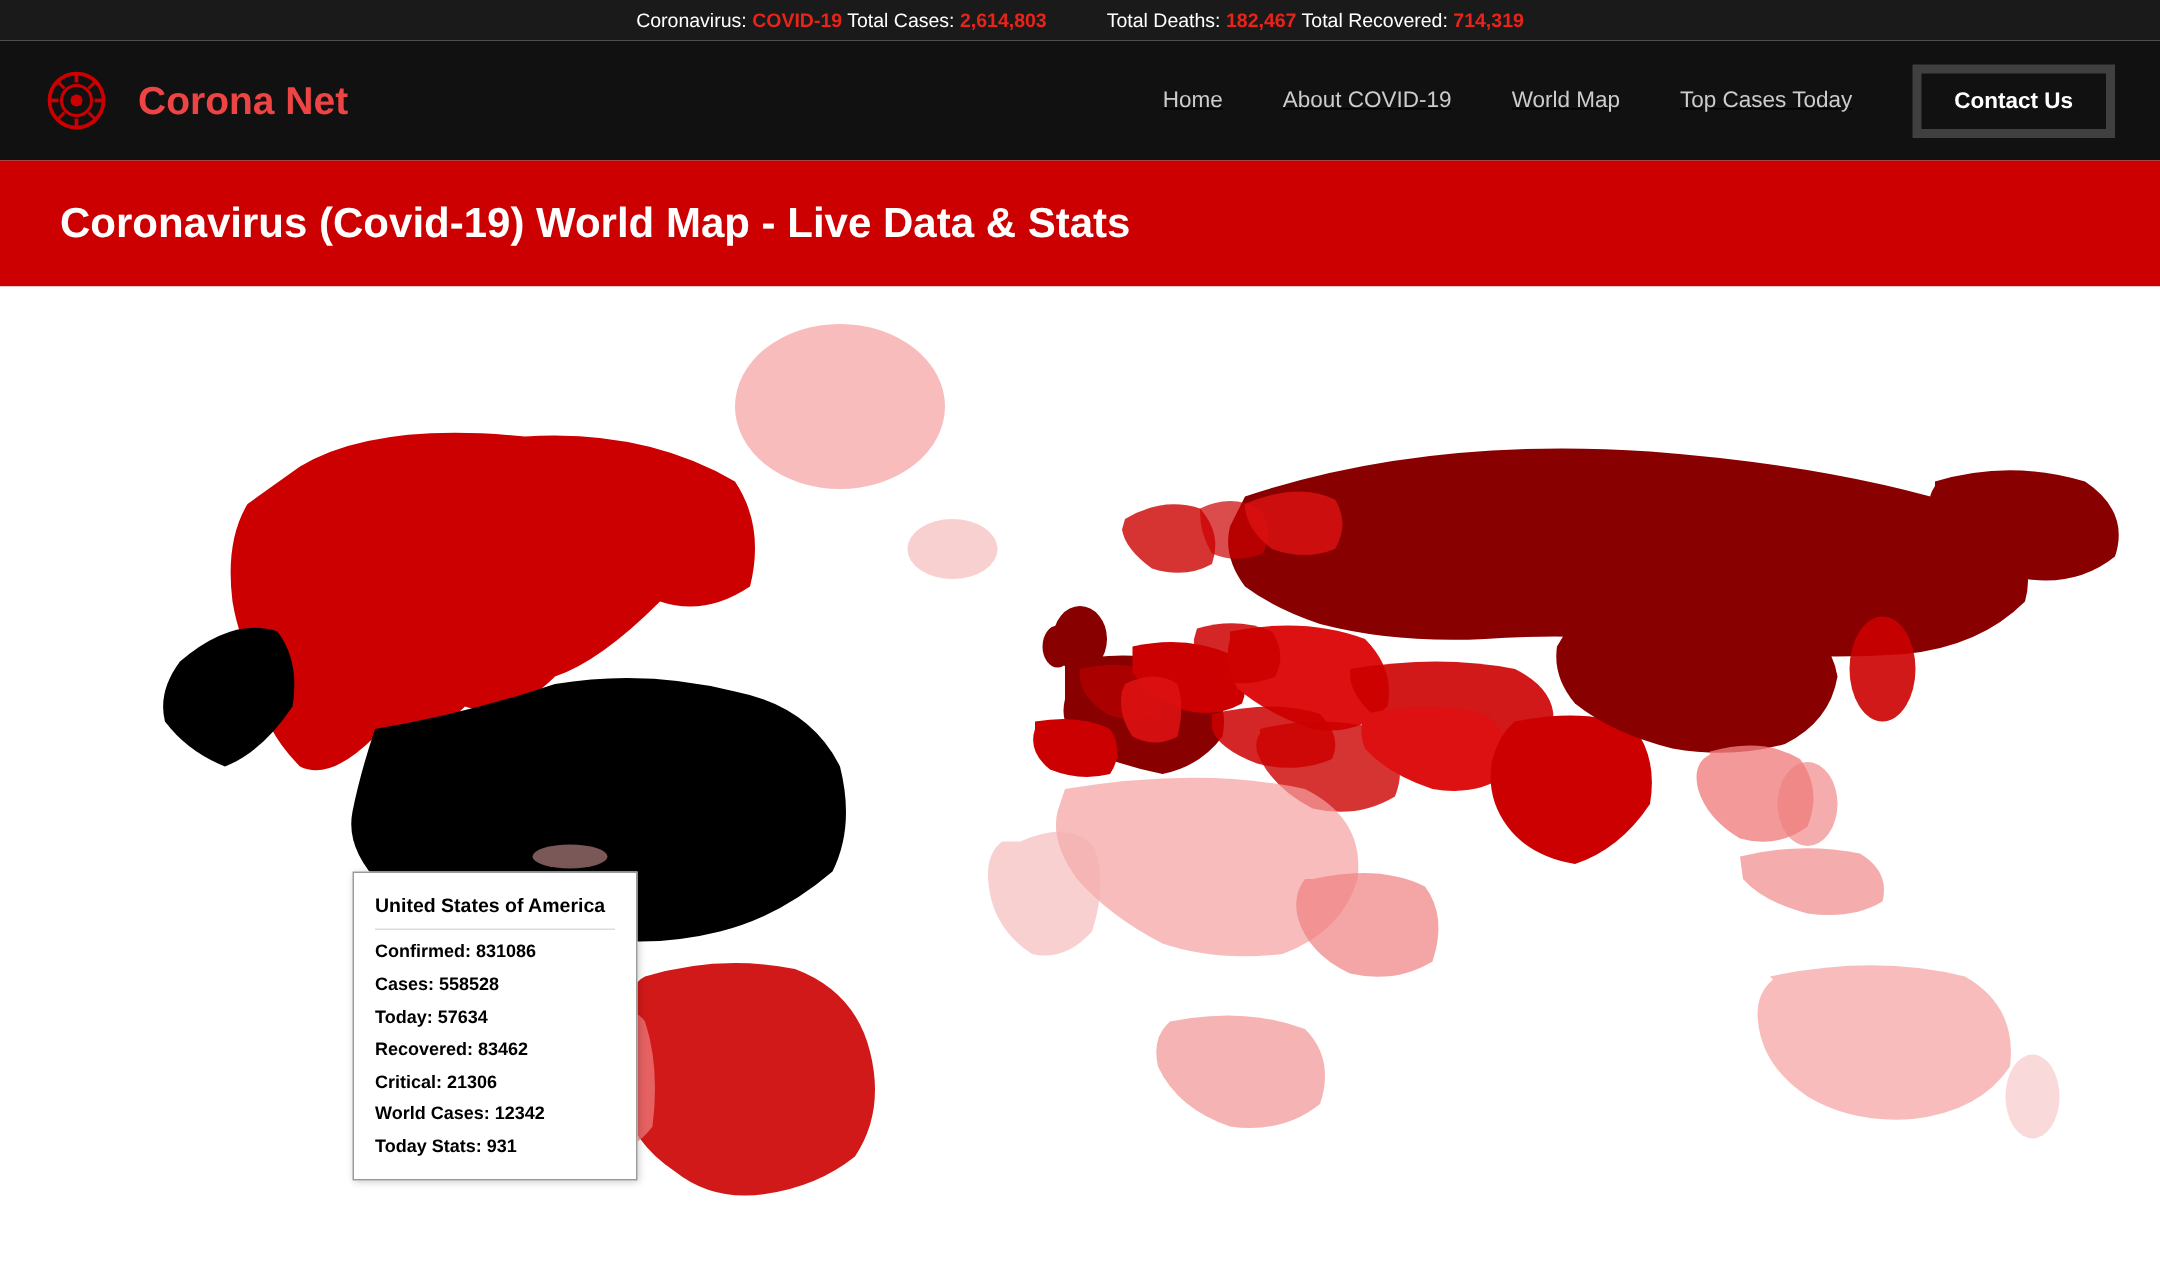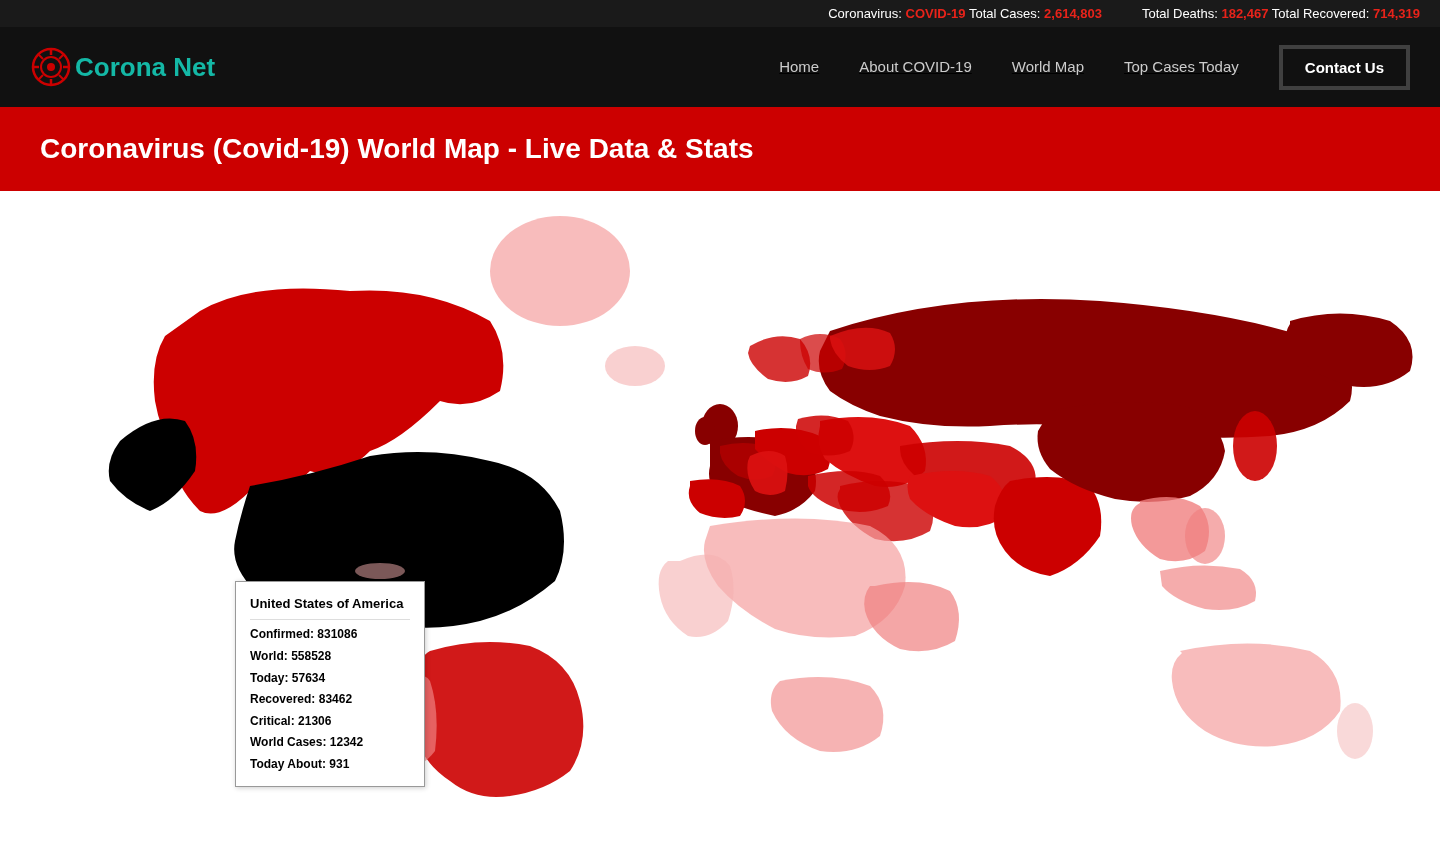--- a/index.html
+++ b/index.html
@@ -5,61 +5,61 @@
     * { margin: 0; padding: 0; box-sizing: border-box; }
     body { font-family: Arial, sans-serif; background: #fff; width: 1440px; }
 
     
     .ticker-bar {
       background: #1a1a1a;
       color: #fff;
       font-size: 13px;
       padding: 6px 20px;
       display: flex;
-      justify-content: flex-end;
+      justify-content: center;
       align-items: center;
       gap: 40px;
     }
     .ticker-bar .red { color: #e8231a; font-weight: bold; }
 
     
     .navbar {
       background: #111;
       display: flex;
       align-items: center;
       justify-content: space-between;
       padding: 0 30px;
       height: 80px;
     }
     .logo {
       display: flex;
       align-items: center;
-      gap: 3px;
-      color: #14b8a6;
+      gap: 20px;
+      color: #ef4444;
       font-size: 26px;
       font-weight: bold;
     }
     .logo-icon {
       width: 42px;
       height: 42px;
     }
     .nav-links {
       display: flex;
       align-items: center;
       gap: 40px;
       list-style: none;
       text-decoration: underline;
     }
     .nav-links li a {
       color: #ccc;
       text-decoration: none;
       font-size: 15px;
     }
     .contact-btn {
-      border: 4px solid #404040;
+      border: 6px solid #404040;
       color: #fff;
       background: transparent;
       padding: 10px 22px;
       font-size: 15px;
       cursor: pointer;
       font-weight: bold;
     }
 
     
     .red-banner {
@@ -241,37 +241,37 @@
   </svg>
 
   
   <div class="tooltip">
     <div class="tt-title">United States of America</div>
     <div class="tt-row">
       <span>Confirmed:</span>
       <span>831086</span>
     </div>
     <div class="tt-row">
-      <span>World:</span>
+      <span>Cases:</span>
       <strong>558528</strong>
     </div>
     <div class="tt-row">
       <span>Today:</span>
       <strong>57634</strong>
     </div>
     <div class="tt-row">
       <span>Recovered:</span>
       <strong>83462</strong>
     </div>
     <div class="tt-row">
       <span>Critical:</span>
       <strong>21306</strong>
     </div>
     <div class="tt-row">
       <span>World Cases:</span>
       <strong>12342</strong>
     </div>
     <div class="tt-row">
-      <span>Today About:</span>
+      <span>Today Stats:</span>
       <strong>931</strong>
     </div>
   </div>
 </div>
 
 </body></html>

